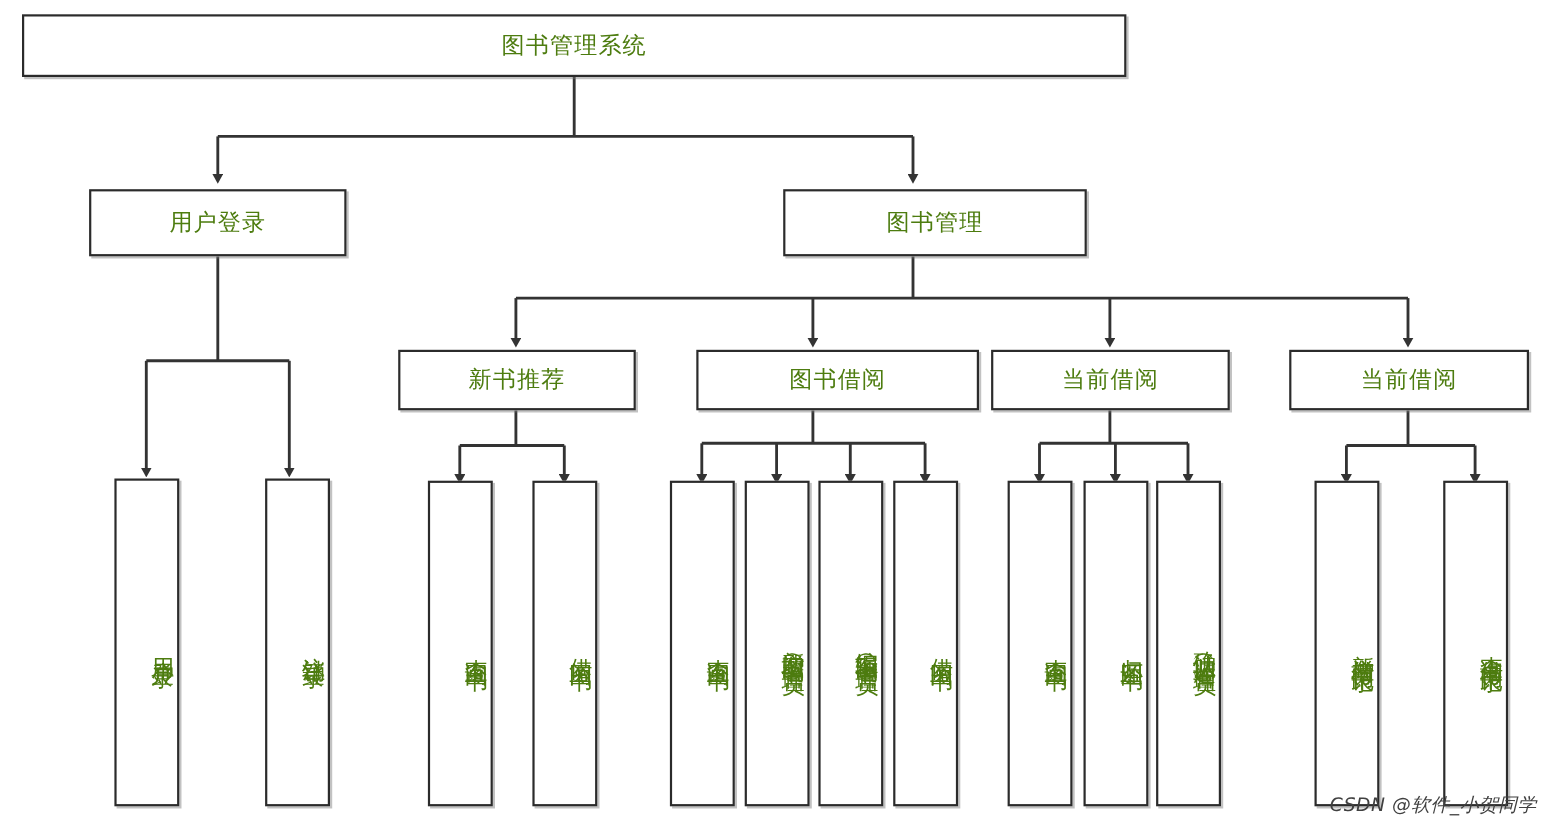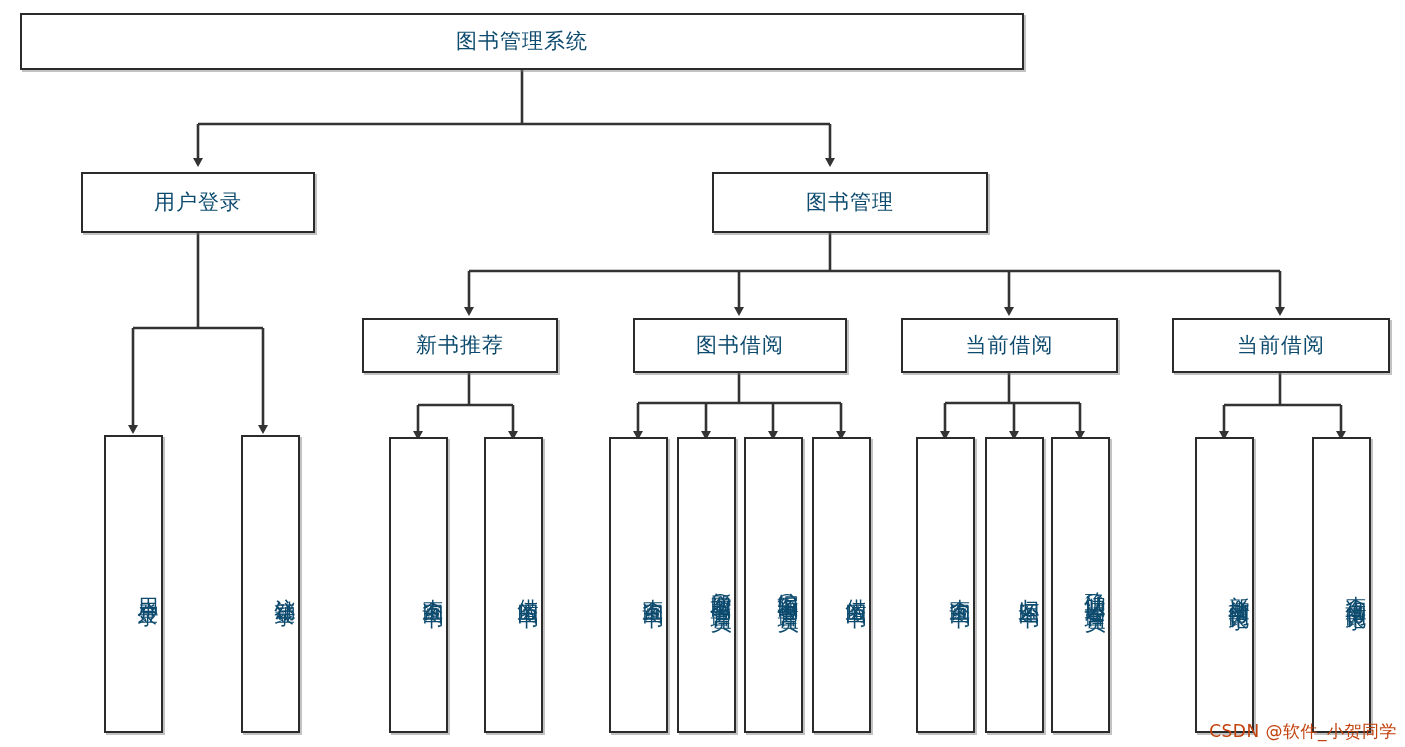--- a/index.html
+++ b/index.html
@@ -26,21 +26,21 @@
   }
   .node-box {
     position: absolute;
     box-sizing: border-box;
     background: #ffffff;
     border: 2px solid #2b2b2b;
     box-shadow: 2px 2px 0 rgba(120,120,120,0.45);
     display: flex;
     align-items: center;
     justify-content: center;
-    color: #0c4a6e;
+    color: #4d7c0f;
   }
   .node-box.horizontal {
     font-size: 21px;
     letter-spacing: 1px;
     line-height: 1.2;
   }
   .node-box.vertical {
     writing-mode: vertical-rl;
     text-orientation: upright;
     font-size: 21px;
@@ -55,24 +55,25 @@
     white-space: pre;
   }
   .node-box.vertical .node-label {
     white-space: normal;
   }
   #watermark {
     position: absolute;
     right: 8px;
     bottom: 4px;
     font-size: 17px;
-    color: #c2410c;
+    color: #404040;
     letter-spacing: 0.5px;
     user-select: none;
     pointer-events: none;
+    font-style: italic;
   }
 </style>
 </head>
 <body>
 
 <div id="diagram-root">
 
   <svg id="diagram-svg" viewBox="0 0 1405 747">
     <defs>
       <marker id="arrowhead" markerWidth="9" markerHeight="10" refX="1" refY="5" orient="auto" markerUnits="userSpaceOnUse">
@@ -127,24 +128,24 @@
     <span class="node-label">图书管理系统</span>
   </div>
 
   <div class="node-box horizontal" style="left:81px; top:172px; width:234px; height:61px;">
     <span class="node-label">用户登录</span>
   </div>
   <div class="node-box horizontal" style="left:712px; top:172px; width:276px; height:61px;">
     <span class="node-label">图书管理</span>
   </div>
 
-  <div class="node-box horizontal" style="left:362px; top:318px; width:196px; height:55px;">
+  <div class="node-box horizontal" style="left:362px; top:318px; width:216px; height:55px;">
     <span class="node-label">新书推荐</span>
   </div>
-  <div class="node-box horizontal" style="left:633px; top:318px; width:214px; height:55px;">
+  <div class="node-box horizontal" style="left:633px; top:318px; width:257px; height:55px;">
     <span class="node-label">图书借阅</span>
   </div>
   <div class="node-box horizontal" style="left:901px; top:318px; width:217px; height:55px;align-items:center;">
     <span class="node-label">当前借阅</span>
   </div>
   <div class="node-box horizontal" style="left:1172px; top:318px; width:218px; height:55px;">
     <span class="node-label">当前借阅</span>
   </div>
 
   <div class="node-box vertical" style="left:104px; top:435px; width:59px; height:298px;">

